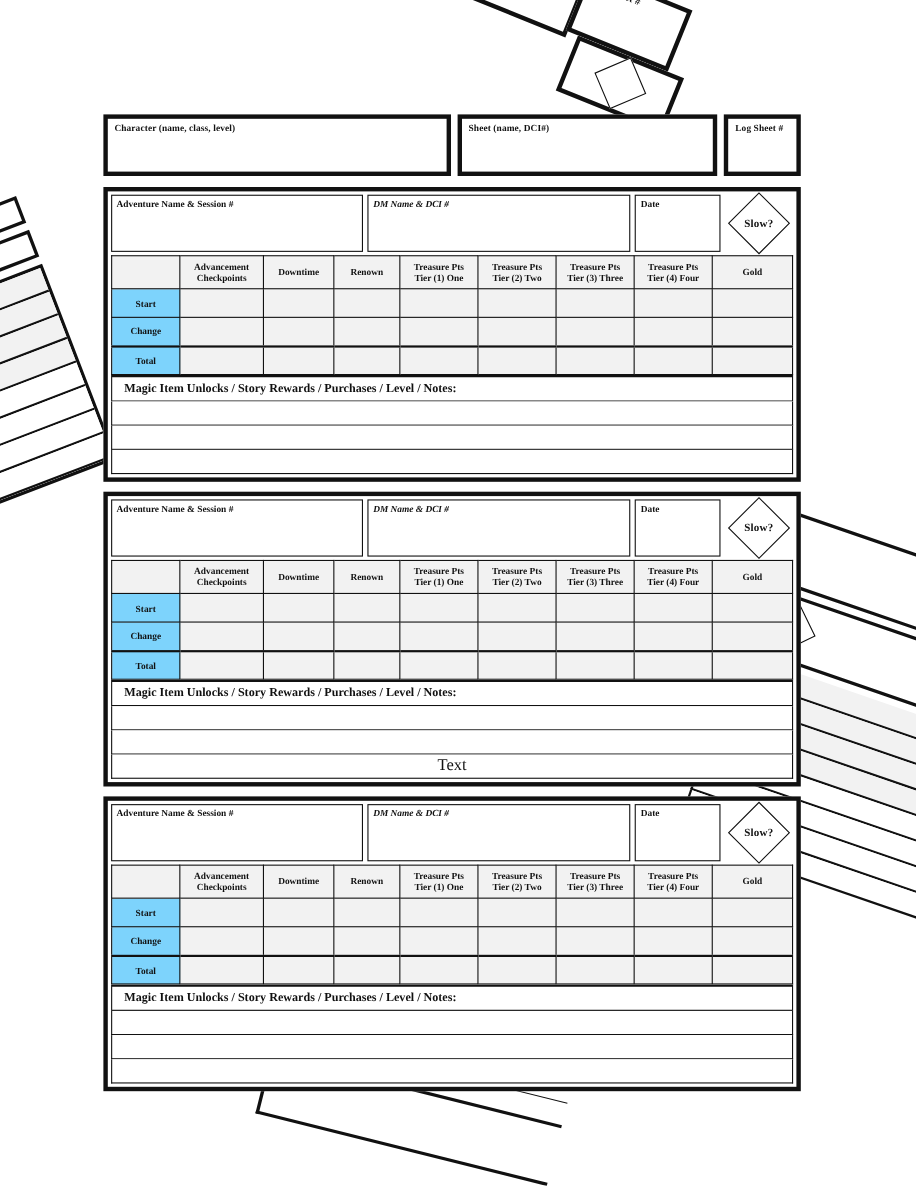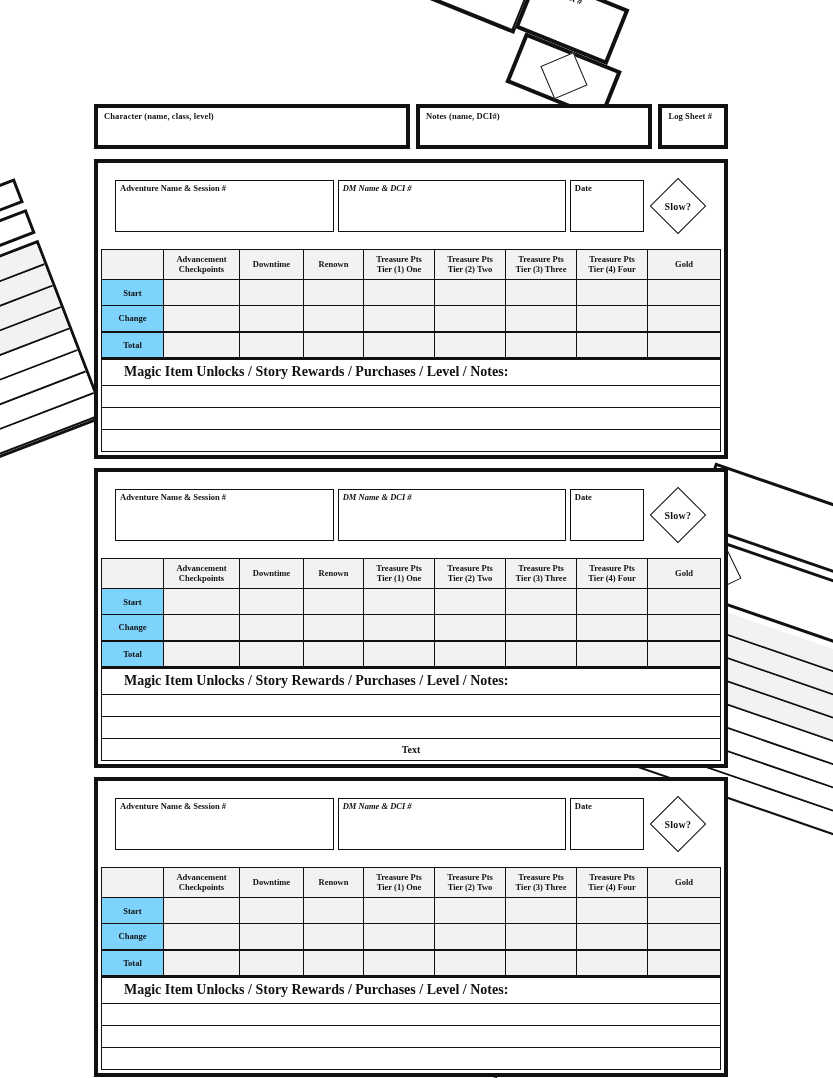--- a/index.html
+++ b/index.html
@@ -51,31 +51,31 @@
   .ghost-diamond{
     width:34px;height:34px;border:1.5px solid #111;transform:rotate(45deg);
     display:flex;align-items:center;justify-content:center;background:#fff;
   }
   .ghost-diamond span{transform:rotate(-45deg);font-size:9px;font-weight:bold;}
 
   
   #main-sheet{position:absolute;left:94px;top:104px;width:634px;}
 
   .toprow{display:flex;gap:6px;margin-bottom:10px;}
-  .topbox{border:4px solid #111;background:#fff;box-sizing:border-box;height:45px;
+  .topbox{border:4px solid #111;background:#fff;box-sizing:border-box;height:56px;
     position:relative;}
   .topbox .cap{position:absolute;left:6px;top:3px;font-size:8.5px;font-weight:bold;
     letter-spacing:.1px;white-space:nowrap;}
   #box-character{width:318px;}
   #box-player{width:238px;}
   #box-logsheet{width:70px;}
 
   .block{border:4px solid #111;background:#fff;box-sizing:border-box;margin-bottom:9px;}
 
-  .blockhead{display:flex;padding:17px;gap:4px;box-sizing:border-box;}
+  .blockhead{display:flex;padding:3px;gap:4px;box-sizing:border-box;}
   .hcell{border:1.5px solid #111;background:#fff;position:relative;height:52px;box-sizing:border-box;}
   .hcell .cap{position:absolute;left:4px;top:2px;font-size:8.5px;font-weight:bold;white-space:nowrap;}
   .hc-adv{width:230px;}
   .hc-dm{width:240px;font-style:italic;}
   .hc-date{width:78px;}
   .hc-slow{width:62px;border:none;display:flex;align-items:center;justify-content:center;}
 
   .diamond{
     width:40px;height:40px;border:1.4px solid #111;transform:rotate(45deg);
     display:flex;align-items:center;justify-content:center;background:#fff;box-sizing:border-box;
@@ -87,26 +87,26 @@
     border:1.4px solid #111;font-size:8.5px;font-weight:bold;text-align:center;
     padding:0;box-sizing:border-box;
   }
   table.grid thead th{height:30px;background:#f2f2f2;line-height:1.15;}
   table.grid tbody td{height:26px;background:#f2f2f2;}
   table.grid tbody td.rowlabel{background:#7dd3fc;}
   table.grid tr.row-total td{border-top:2.6px solid #111;}
 
   .notes-label{border-top:2.6px solid #111;border-left:1.4px solid #111;
     border-right:1.4px solid #111;border-bottom:1.4px solid #111;
-    font-size:14px;font-weight:bold;padding:4px 5px 5px 22px;background:#fff;
+    font-size:11px;font-weight:bold;padding:4px 5px 5px 11px;background:#fff;
     box-sizing:border-box;}
   .notes-line{border-left:1.4px solid #111;border-right:1.4px solid #111;
     border-bottom:1.4px solid #111;height:22px;background:#fff;box-sizing:border-box;
     display:flex;align-items:center;justify-content:center;
-    font-size:10px;font-weight:bold;}
+    font-size:15px;font-weight:normal;}
   .gridwrap{padding:0 3px 3px 3px;}
 </style>
 </head>
 <body>
 
 <div class="stage">
 
   <div class="ghost" id="ghost-top">
     <div class="tbox" style="left:8px;top:48px;width:110px;height:50px;"></div>
     <div class="tbox" style="left:124px;top:40px;width:92px;height:52px;">
@@ -159,21 +159,21 @@
     </div>
   </div>
 
   <div id="main-sheet">
 
     <div class="toprow">
       <div class="topbox" id="box-character">
         <div class="cap">Character (name, class, level)</div>
       </div>
       <div class="topbox" id="box-player">
-        <div class="cap">Notes (name, DCI#)</div>
+        <div class="cap">Sheet (name, DCI#)</div>
       </div>
       <div class="topbox" id="box-logsheet">
         <div class="cap">Log Sheet #</div>
       </div>
     </div>
 
     <div class="block">
       <div class="blockhead">
         <div class="hcell hc-adv">
           <div class="cap">Adventure Name &amp; Session #</div>

